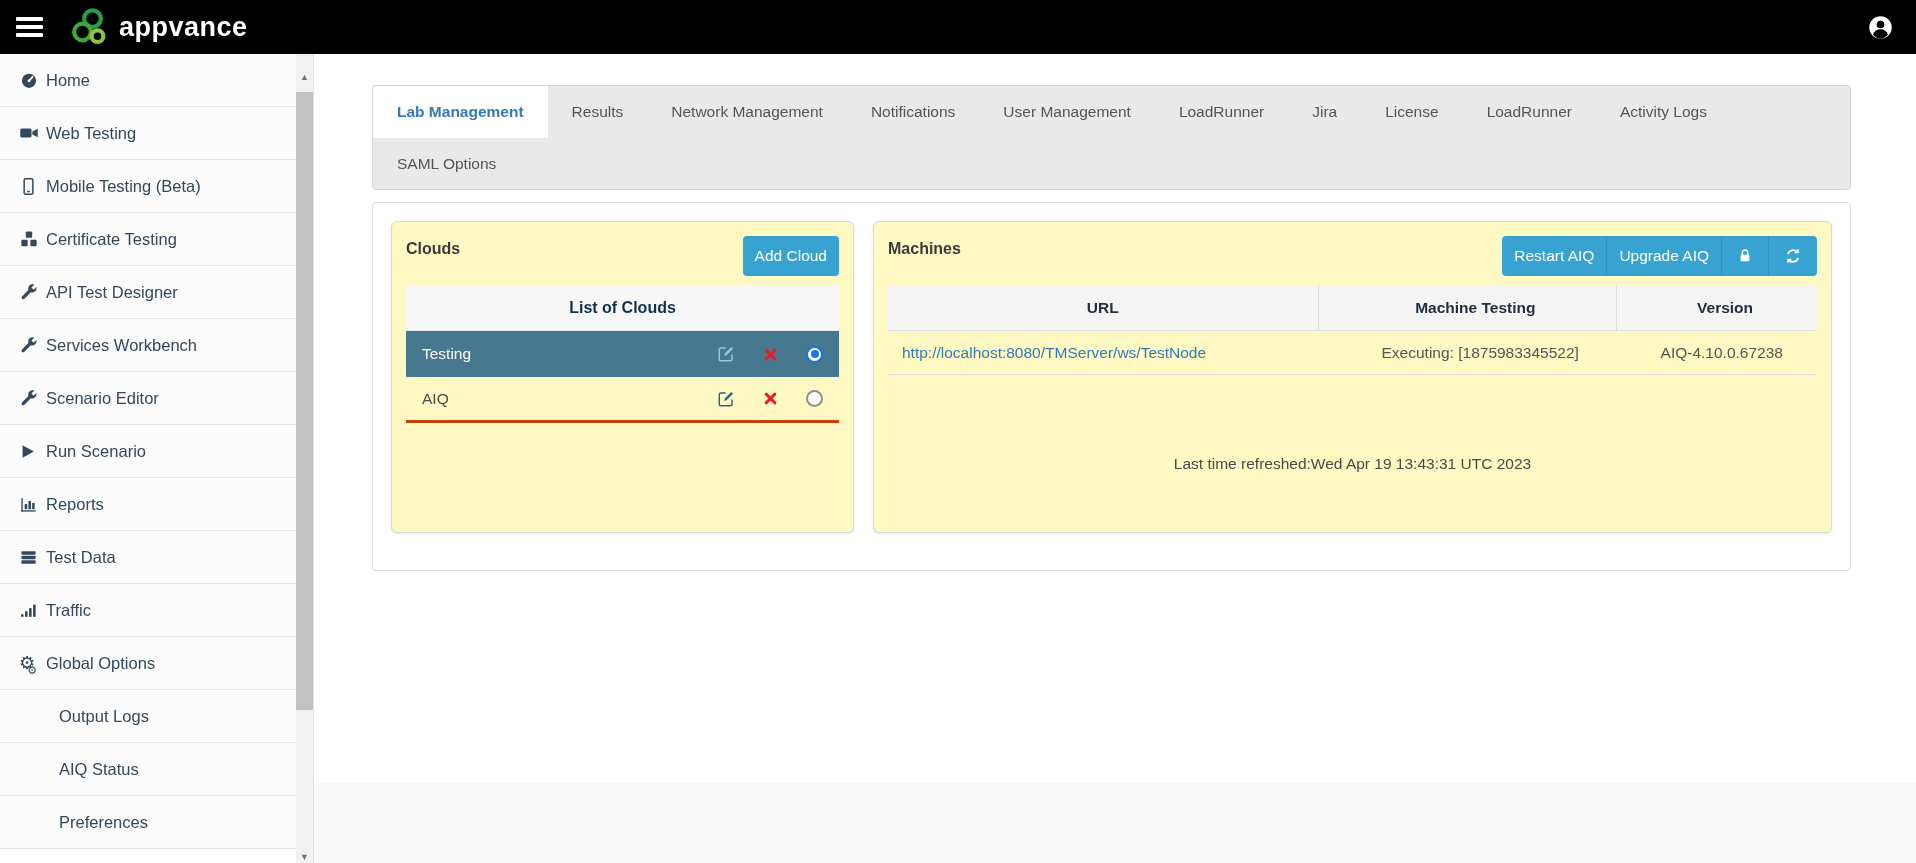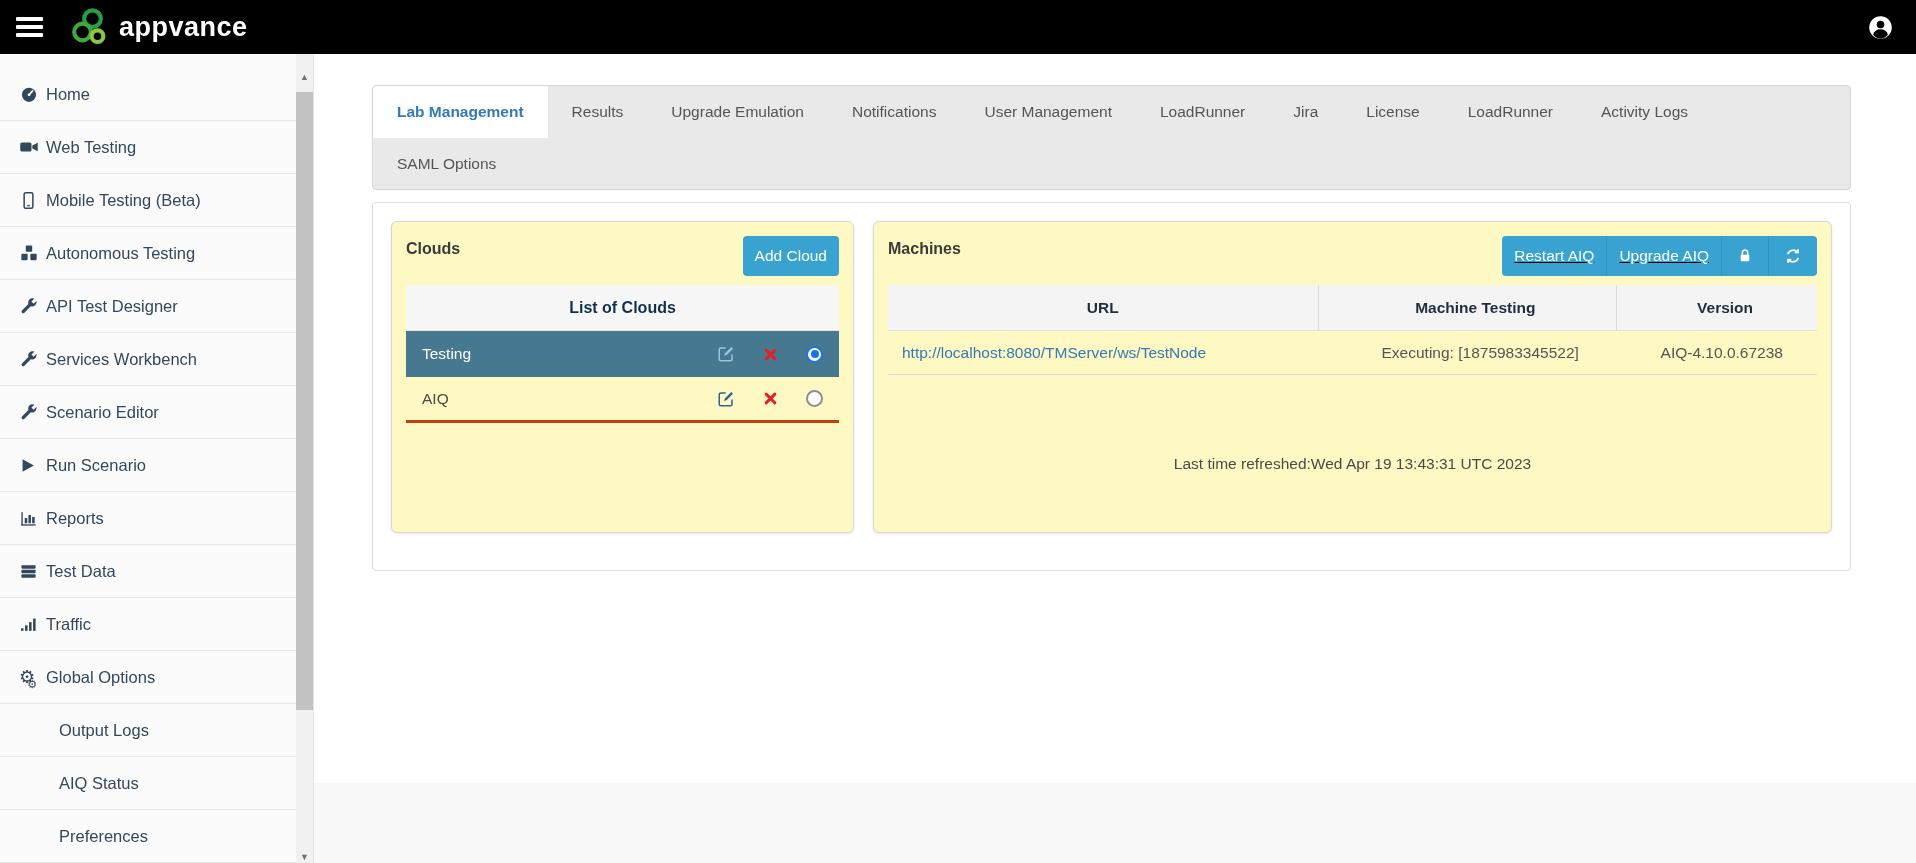--- a/index.html
+++ b/index.html
@@ -8,21 +8,21 @@
 
   
   .topbar { position:absolute; left:0; top:0; right:0; height:54px; background:#000; display:flex; align-items:center; z-index:5; }
   .hamburger { margin-left:16px; width:27px; cursor:pointer; }
   .hamburger span { display:block; height:4px; background:#fff; border-radius:1px; margin:4px 0; }
   .brand { display:flex; align-items:center; margin-left:27px; }
   .brand-text { color:#fff; font-size:27px; font-weight:bold; letter-spacing:.5px; margin-left:9px; }
   .user-btn { position:absolute; right:22px; top:14px; cursor:pointer; line-height:0; }
 
   
-  .sidebar { position:absolute; left:0; top:54px; bottom:10px; width:348px; background:#fbfbfb; padding-top:14px; }
+  .sidebar { position:absolute; left:0; top:54px; bottom:10px; width:348px; background:#fbfbfb; }
   .nav-item { height:53px; display:flex; align-items:center; padding:0 30px 0 19px; border-bottom:1px solid #e7e7e7; color:#33485c; font-size:16.5px; position:relative; cursor:pointer; background:#fbfbfb; }
   .nav-item .ic { width:27px; display:flex; align-items:center; color:#33485c; flex:0 0 27px; }
   .nav-item.sub { padding-left:59px; }
   .chev { position:absolute; right:17px; top:50%; transform:translateY(-50%); color:#3f566b; line-height:0; }
   .gears { position:relative; font-size:18px; line-height:1; }
   .gear-sm { position:absolute; font-size:11px; right:-2px; bottom:-4px; }
 
   
   .sscroll { position:absolute; left:296px; top:54px; bottom:0; width:18px; background:#f1f1f1; border-right:1px solid #e3e3e3; }
   .sb-arrow { position:absolute; left:0; width:17px; text-align:center; font-size:9px; color:#6f6f6f; cursor:pointer; }
@@ -40,21 +40,21 @@
   .tabrow2 { height:51px; }
   .tab { padding:0 24px; display:flex; align-items:center; font-size:15.5px; color:#555; cursor:pointer; white-space:nowrap; }
   .tab.active { background:#fff; color:#337ab7; font-weight:bold; border-top-left-radius:4px; }
 
   
   .panels-card { position:absolute; left:58px; top:148px; width:1479px; height:369px; background:#fff; border:1px solid #dcdcdc; border-radius:4px; padding:18px; display:flex; gap:19px; align-items:flex-start; }
   .panel { border:1px solid #d8d8d8; border-radius:6px; box-shadow:0 1px 3px rgba(0,0,0,.10); background:#fef9c3; height:312px; padding:14px 14px 0; overflow:hidden; }
   .panel-head { display:flex; justify-content:space-between; align-items:flex-start; min-height:49px; }
   .panel-title { font-size:16px; font-weight:bold; color:#3a3a3a; padding-top:4px; }
   .btn { background:#38a3d1; color:#fff; font-size:15.5px; border:none; border-radius:4px; height:40px; padding:0 12px; cursor:pointer; font-family:inherit; }
-  .btn-group { display:flex; border-radius:4px; overflow:hidden;text-decoration:underline; }
+  .btn-group { display:flex; border-radius:4px; overflow:hidden; }
   .btn-group .btn { border-radius:0; border-right:1px solid #2e94c2; }
   .btn-group .btn:last-child { border-right:none; }
   .btn.icon-btn { padding:0 15px; display:flex; align-items:center; }
 
   
   .clouds-panel { width:463px; flex:0 0 463px; }
   .list-header { background:#f7f7f7; height:46px; display:flex; align-items:center; justify-content:center; font-size:16px; font-weight:bold; color:#12304e; border-bottom:1px solid #e6e6e6; }
   .cloud-row { height:46px; display:flex; align-items:center; padding:0 16px; font-size:15.5px; color:#4a4a4a; border-bottom:3px solid #c2410c; }
   .cloud-row.selected { background:#46798f; color:#fff; border-bottom:none;text-align:right; }
   .row-actions { margin-left:auto; display:flex; align-items:center; gap:28px; }
@@ -141,21 +141,21 @@
         </svg></span>
   </div>
   <div class="nav-item">
     <span class="ic">
         <svg viewBox="0 0 24 24" width="20" height="20" fill="currentColor">
           <rect x="8.2" y="3" width="7.6" height="7.6" rx="1"></rect>
           <rect x="2.8" y="13" width="7.6" height="7.6" rx="1"></rect>
           <rect x="13.6" y="13" width="7.6" height="7.6" rx="1"></rect>
         </svg>
       </span>
-    <span>Autonomous Testing</span>
+    <span>Certificate Testing</span>
     <span class="chev"><svg viewBox="0 0 24 24" width="14" height="14">
           <path d="M15.5 4.5 8 12l7.5 7.5" fill="none" stroke="currentColor" stroke-width="2.6" stroke-linecap="round" stroke-linejoin="round"></path>
         </svg></span>
   </div>
   <div class="nav-item">
     <span class="ic">
         <svg viewBox="0 0 24 24" width="19" height="19" fill="currentColor">
           <path d="M22 6.7c0 3-2.4 5.4-5.4 5.4-.6 0-1.2-.1-1.7-.3l-8.1 8.1a2.1 2.1 0 0 1-3-3l8.1-8.1c-.2-.5-.3-1.1-.3-1.7C11.6 4.1 14 1.7 17 1.7c.8 0 1.6.2 2.3.5l-3.6 3.6 2.7 2.7L22 4.9c.3.5.4 1.1.4 1.8z"></path>
         </svg>
       </span>
@@ -247,21 +247,21 @@
   <div class="sb-arrow sb-down">▼</div>
 </div>
 
 <main class="main">
   <div class="bottom-strip"></div>
 
   <div class="tabbar">
     <div class="tabrow">
       <div class="tab active">Lab Management</div>
       <div class="tab">Results</div>
-      <div class="tab">Upgrade Emulation</div>
+      <div class="tab">Network Management</div>
       <div class="tab">Notifications</div>
       <div class="tab">User Management</div>
       <div class="tab">LoadRunner</div>
       <div class="tab">Jira</div>
       <div class="tab">License</div>
       <div class="tab">LoadRunner</div>
       <div class="tab">Activity Logs</div>
     </div>
     <div class="tabrow tabrow2">
       <div class="tab">SAML Options</div>

